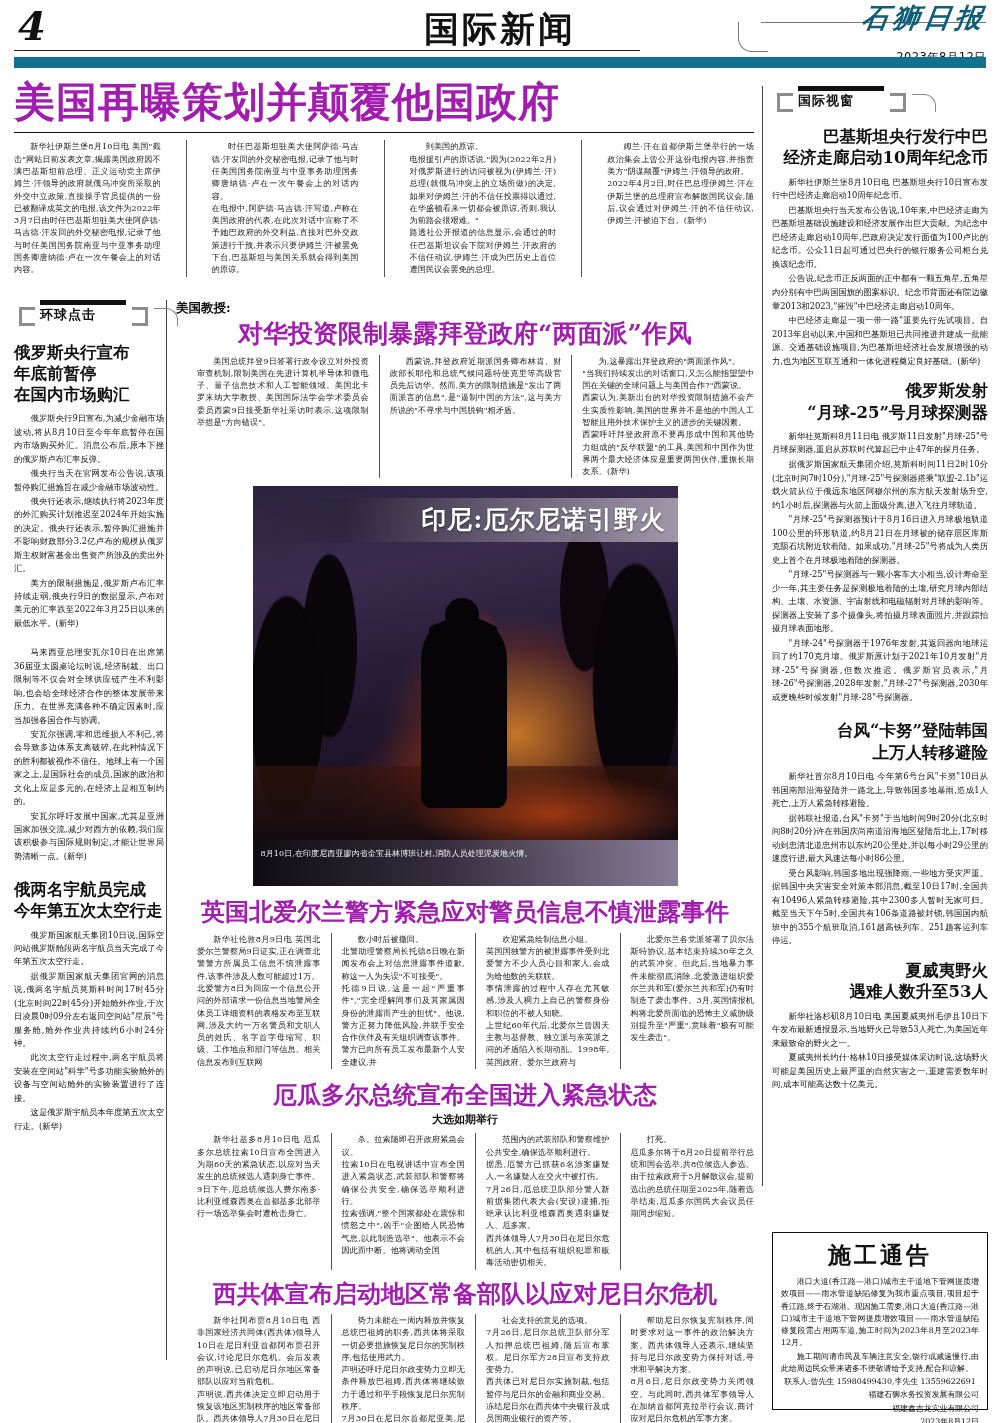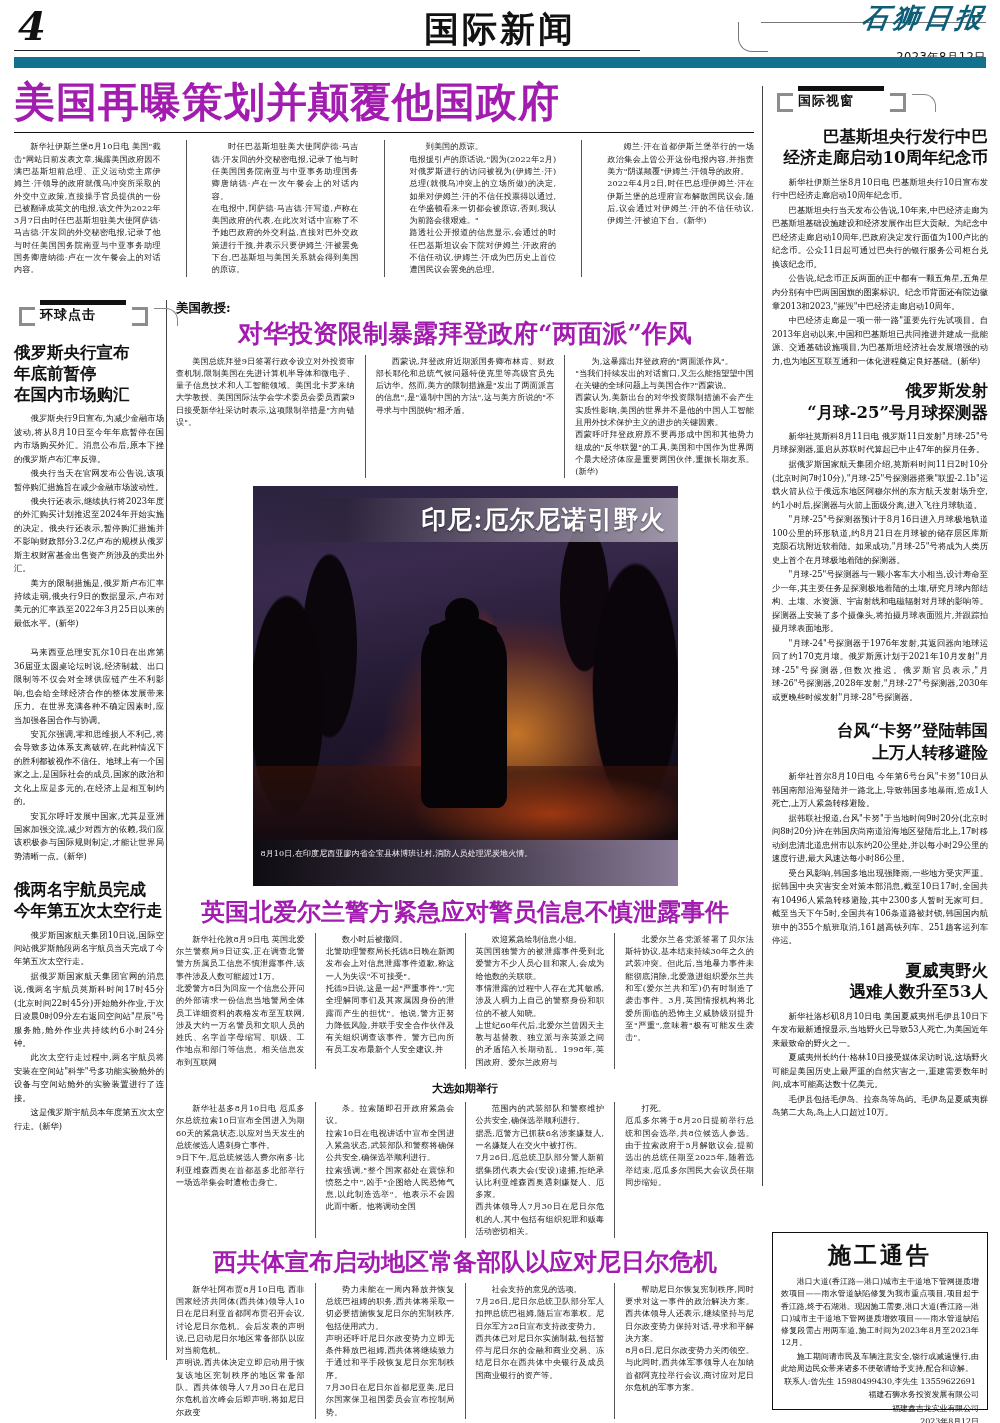--- a/index.html
+++ b/index.html
@@ -115,21 +115,21 @@
   .lead-rule { margin-top:6px; border-bottom:1.6px solid #111; }
   .lead-cols { display:flex; gap:25px; margin-top:7px; }
   .lead-cols > div { flex:1; }
   .lead-sep { width:1px; background:#555; flex:0 0 1px !important; }
 
   
   .center { position:absolute; left:176px; top:300px; width:578px; }
   .kicker { font-family:"DejaVu Serif", serif; font-size:12.5px; font-weight:bold; text-align:left; margin-bottom:2px; }
   .ctr-hl { font-size:25px; text-align:center; }
   .ctr-sub { font-family:"DejaVu Serif", serif; font-size:11px; text-align:center; margin-top:3px; font-weight:bold; }
-  .ctr-cols { display:flex; gap:10px; margin-top:6px; }
+  .ctr-cols { display:flex; gap:10px; margin-top:6px;margin-left:21px; }
   .ctr-cols > .c { flex:1; }
   .ctr-cols > .sep { width:1px; background:#555; flex:0 0 1px; }
 
   
   .photo {
     position:relative; width:425px; height:400px;
     margin:8px auto 0 auto;
     background:#0a0510;
     overflow:hidden;
   }
@@ -333,20 +333,21 @@
             <p>欢迎紧急绘制信息小组。<br>英国国独警方的被泄露事件受到北爱警方不少人员心目和家人,会成为给他数的关联联。<br>事情泄露的过程中人存在尤其敏感,涉及人稠力上自己的警察身份和职位的不被人知晓。<br>上世纪60年代后,北爱尔兰曾因天主教与基督教、独立派与亲英派之间的矛盾陷入长期动乱。1998年,英国政府、爱尔兰政府与</p>
           </div>
         <div class="sep"></div>
         <div class="c body-col">
             <p>北爱尔兰各党派签署了贝尔法斯特协议,基本结束持续30年之久的武装冲突。但此后,当地暴力事件未能彻底消除,北爱激进组织爱尔兰共和军(爱尔兰共和军)仍有时制造了袭击事件。3月,英国情报机构将北爱所面临的恐怖主义威胁级别提升至"严重",意味着"极有可能发生袭击"。</p>
           </div>
       </div>
     </div>
 
     <div style="margin-top:12px;">
+      <div class="hl ctr-hl" style="font-size:24px;">厄瓜多尔总统宣布全国进入紧急状态</div>
       <div class="ctr-sub">大选如期举行</div>
       <div class="ctr-cols">
         <div class="c body-col">
             <p>新华社基多8月10日电 厄瓜多尔总统拉索10日宣布全国进入为期60天的紧急状态,以应对当天发生的总统候选人遇刺身亡事件。<br>9日下午,厄总统候选人费尔南多·比利亚维森西奥在首都基多北部举行一场选举集会时遭枪击身亡。</p>
           </div>
         <div class="sep"></div>
         <div class="c body-col">
             <p>杀。拉索随即召开政府紧急会议。<br>拉索10日在电视讲话中宣布全国进入紧急状态,武装部队和警察将确保公共安全,确保选举顺利进行。<br>拉索强调,"整个国家都处在震惊和愤怒之中",凶手"企图给人民恐怖气息,以此制造选举"。他表示不会因此而中断。他将调动全国</p>
           </div>
         <div class="sep"></div>
@@ -422,21 +423,20 @@
         <p>据韩联社报道,台风"卡努"于当地时间9时20分(北京时间8时20分)许在韩国庆尚南道沿海地区登陆后北上,17时移动到忠清北道忠州市以东约20公里处,并以每小时29公里的速度行进,最大风速达每小时86公里。</p>
         <p>受台风影响,韩国多地出现强降雨,一些地方受灾严重。据韩国中央灾害安全对策本部消息,截至10日17时,全国共有10496人紧急转移避险,其中2300多人暂时无家可归。截至当天下午5时,全国共有106条道路被封锁,韩国国内航班中的355个航班取消,161趟高铁列车、251趟客运列车停运。</p>
       </div>
     </div>
 
     <div style="margin-top:12px;">
       <div class="rr-hl">夏威夷野火<br>遇难人数升至53人</div>
       <div class="rr-body">
         <p>新华社洛杉矶8月10日电 美国夏威夷州毛伊县10日下午发布最新通报显示,当地野火已导致53人死亡,为美国近年来最致命的野火之一。</p>
         <p>夏威夷州长约什·格林10日接受媒体采访时说,这场野火可能是美国历史上最严重的自然灾害之一,重建需要数年时间,成本可能高达数十亿美元。</p>
-        <p>毛伊县包括毛伊岛、拉奈岛等岛屿。毛伊岛是夏威夷群岛第二大岛,岛上人口超过10万。</p>
       </div>
     </div>
 
   </div>
 
   <div class="notice">
     <div class="notice-title">施工通告</div>
     <div class="notice-body">
       <p>港口大道(香江路—港口)城市主干道地下管网提质增效项目——雨水管道缺陷修复为我市重点项目,项目起于香江路,终于石湖港。现因施工需要,港口大道(香江路—港口)城市主干道地下管网提质增效项目——雨水管道缺陷修复段需占用两车道,施工时间为2023年8月至2023年12月。</p>
       <p>施工期间请市民及车辆注意安全,饶行或减速慢行,由此给周边民众带来诸多不便敬请给予支持,配合和谅解。</p>

